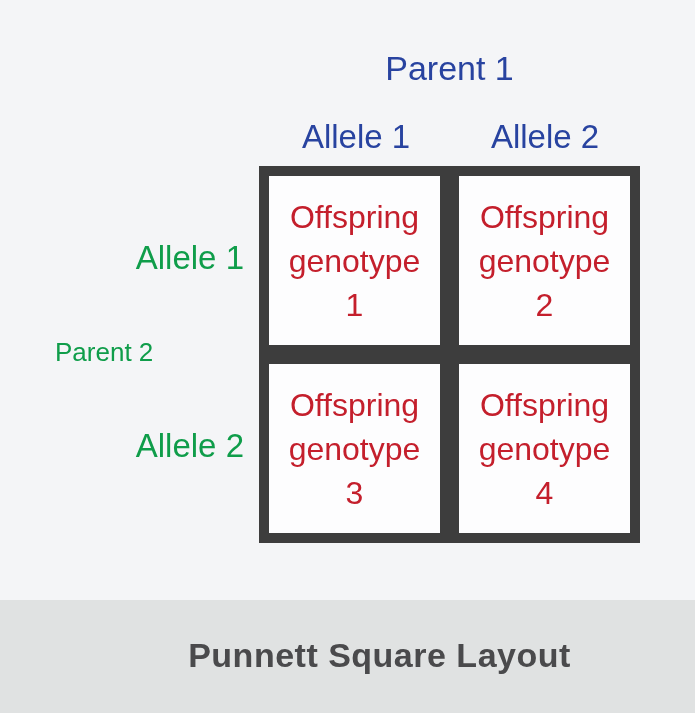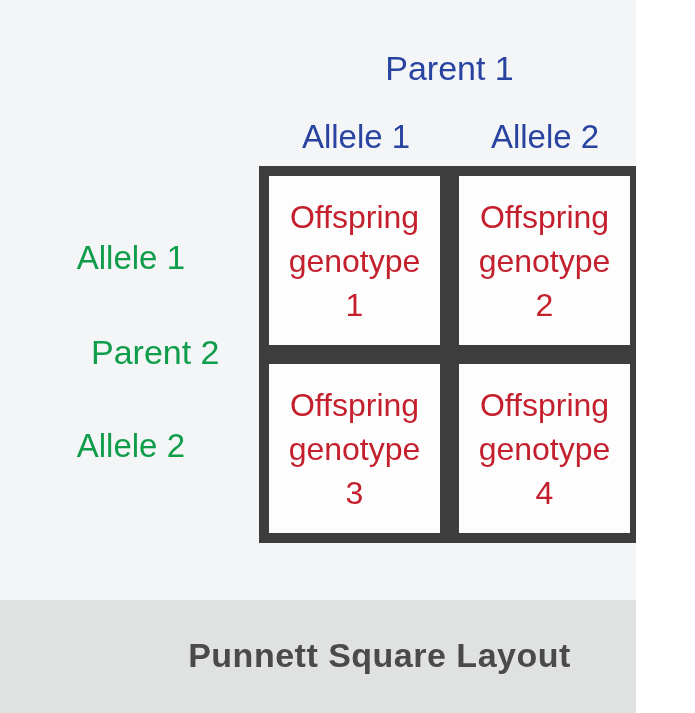--- a/index.html
+++ b/index.html
@@ -2,21 +2,21 @@
 <html><head>
 <meta charset="utf-8">
 <style>
   html, body {
     margin: 0;
     padding: 0;
     background: #ffffff;
   }
   .stage {
     position: relative;
-    width: 636px;
+    width: 695px;
     height: 713px;
     overflow: hidden;
     background: #f4f5f7;
     font-family: "Liberation Sans", sans-serif;
   }
   
   .parent1-label {
     position: absolute;
     left: 259px;
     top: 48px;
@@ -49,25 +49,24 @@
     color: #0f9d4a;
     line-height: 40px;
     white-space: nowrap;
   }
   .row-header.r1 { top: 238px; }
   .row-header.r2 { top: 426px; }
   .parent2-label {
     position: absolute;
     left: 55px;
     top: 332px;
-    font-size: 34px;
+    font-size: 26px;
     color: #0f9d4a;
     line-height: 40px;
     white-space: nowrap;
-    margin-left: 36px;
   }
 
   
   .punnett-grid {
     position: absolute;
     left: 259px;
     top: 166px;
     width: 381px;
     height: 377px;
     box-sizing: border-box;

